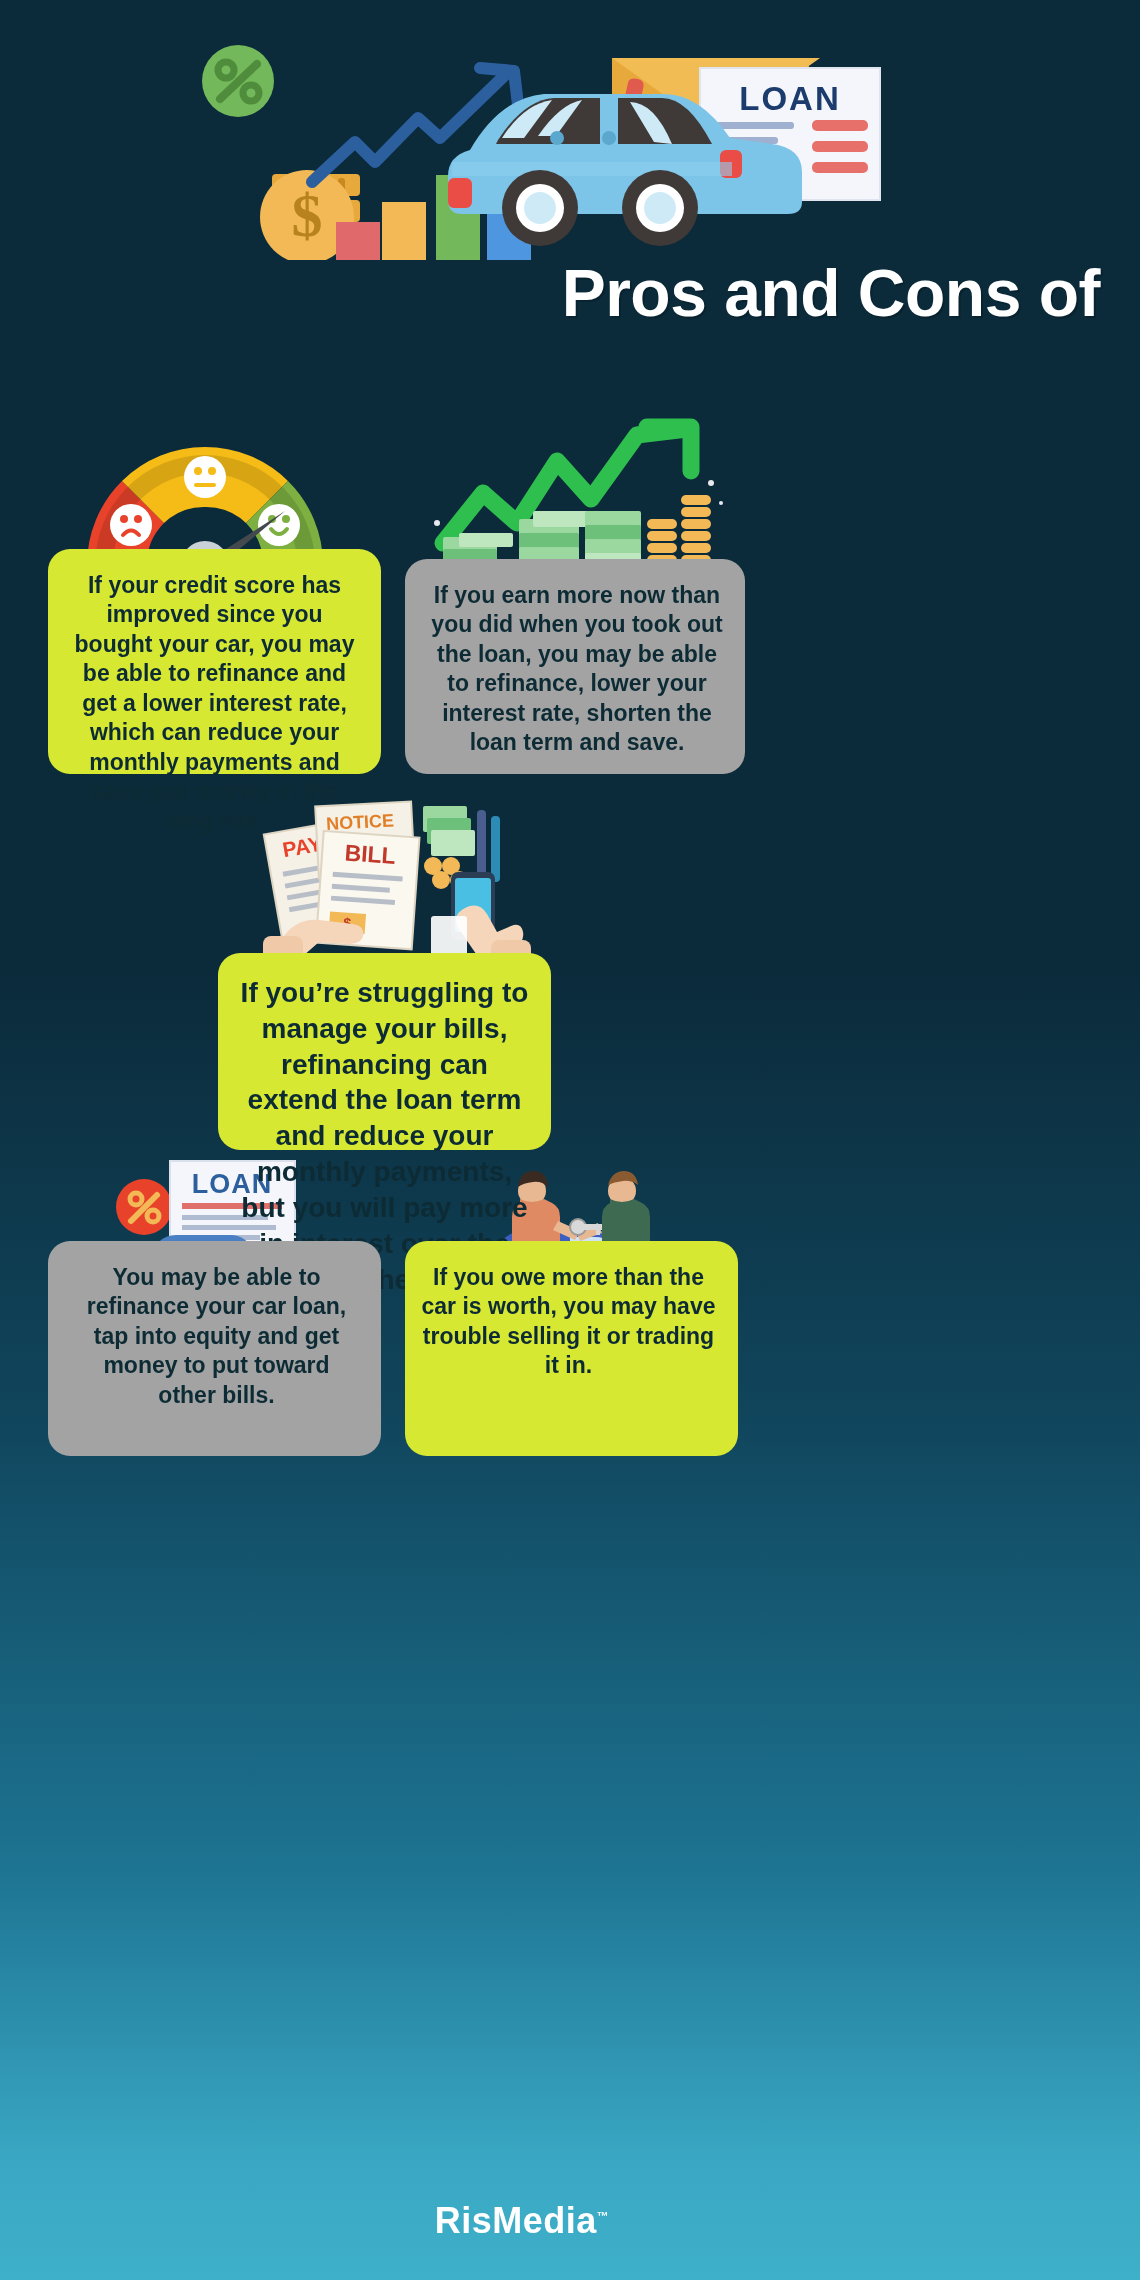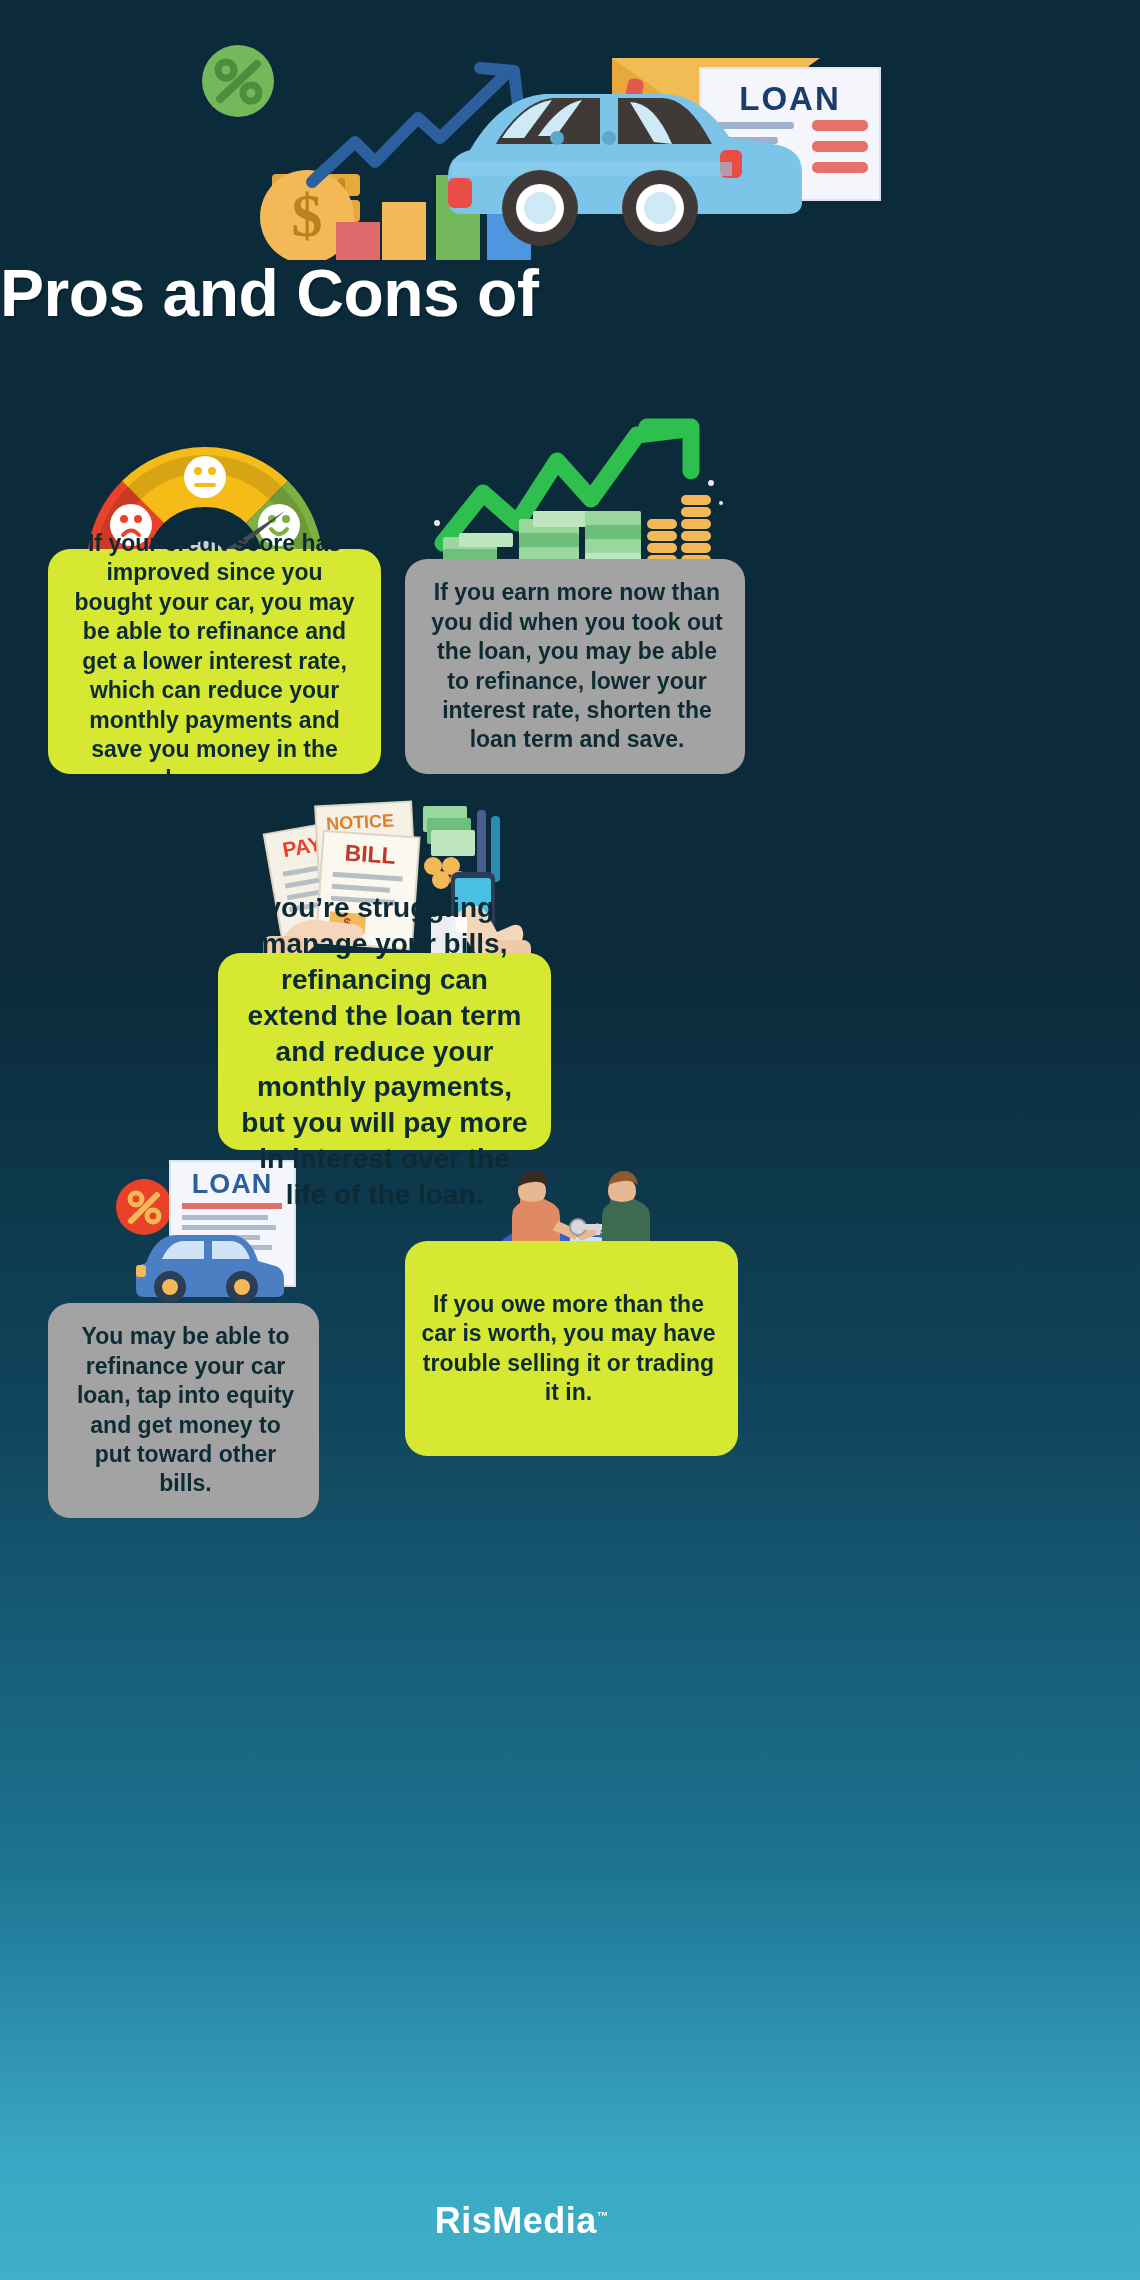--- a/index.html
+++ b/index.html
@@ -25,21 +25,21 @@
     position: absolute;
     left: 0; top: 10px;
     width: 1140px; height: 250px;
   }
 
   
   .title-block {
     position: absolute;
     left: 0; top: 258px;
     width: 1100px;
-    text-align: left;
+    text-align: right;
     color: #ffffff;
   }
   .title-line1 {
     font-size: 66px;
     font-weight: 900;
     letter-spacing: -0.5px;
     line-height: 1.08;
     text-shadow: 2px 2px 0 rgba(0,0,0,0.18);
   }
   .title-line2 {
@@ -49,21 +49,21 @@
     letter-spacing: -0.5px;
     line-height: 1.18;
     text-shadow: 2px 2px 0 rgba(0,0,0,0.18);
   }
 
   
   .card {
     position: absolute;
     border-radius: 22px;
     display: flex;
-    align-items: center;
+    align-items: flex-start;
     justify-content: center;
     padding: 22px 20px;
   }
   .card p {
     text-align: center;
     font-weight: 700;
     color: #0d2b34;
     line-height: 1.28;
   }
   .card-lime { background: #d7e833; }
@@ -72,21 +72,21 @@
   
   #card-1 { left: 48px;  top: 549px;  width: 333px; height: 225px; }
   #card-1 p { font-size: 23px; }
 
   #card-2 { left: 405px; top: 559px;  width: 340px; height: 215px; }
   #card-2 p { font-size: 23px; }
 
   #card-3 { left: 218px; top: 953px;  width: 333px; height: 197px; }
   #card-3 p { font-size: 28px; }
 
-  #card-4 { left: 48px;  top: 1303px; width: 271px; height: 215px; }
+  #card-4 { left: 48px;  top: 1241px; width: 333px; height: 215px; }
   #card-4 p { font-size: 23px; }
 
   #card-5 { left: 405px; top: 1241px; width: 333px; height: 215px; padding-left: 14px; }
   #card-5 p { font-size: 23px; }
 
   
   .spot { position: absolute; }
   #art-gauge   { left: 75px;  top: 415px; width: 260px; height: 160px; }
   #art-growth  { left: 425px; top: 415px; width: 300px; height: 160px; }
   #art-bills   { left: 255px; top: 790px; width: 280px; height: 180px; }

